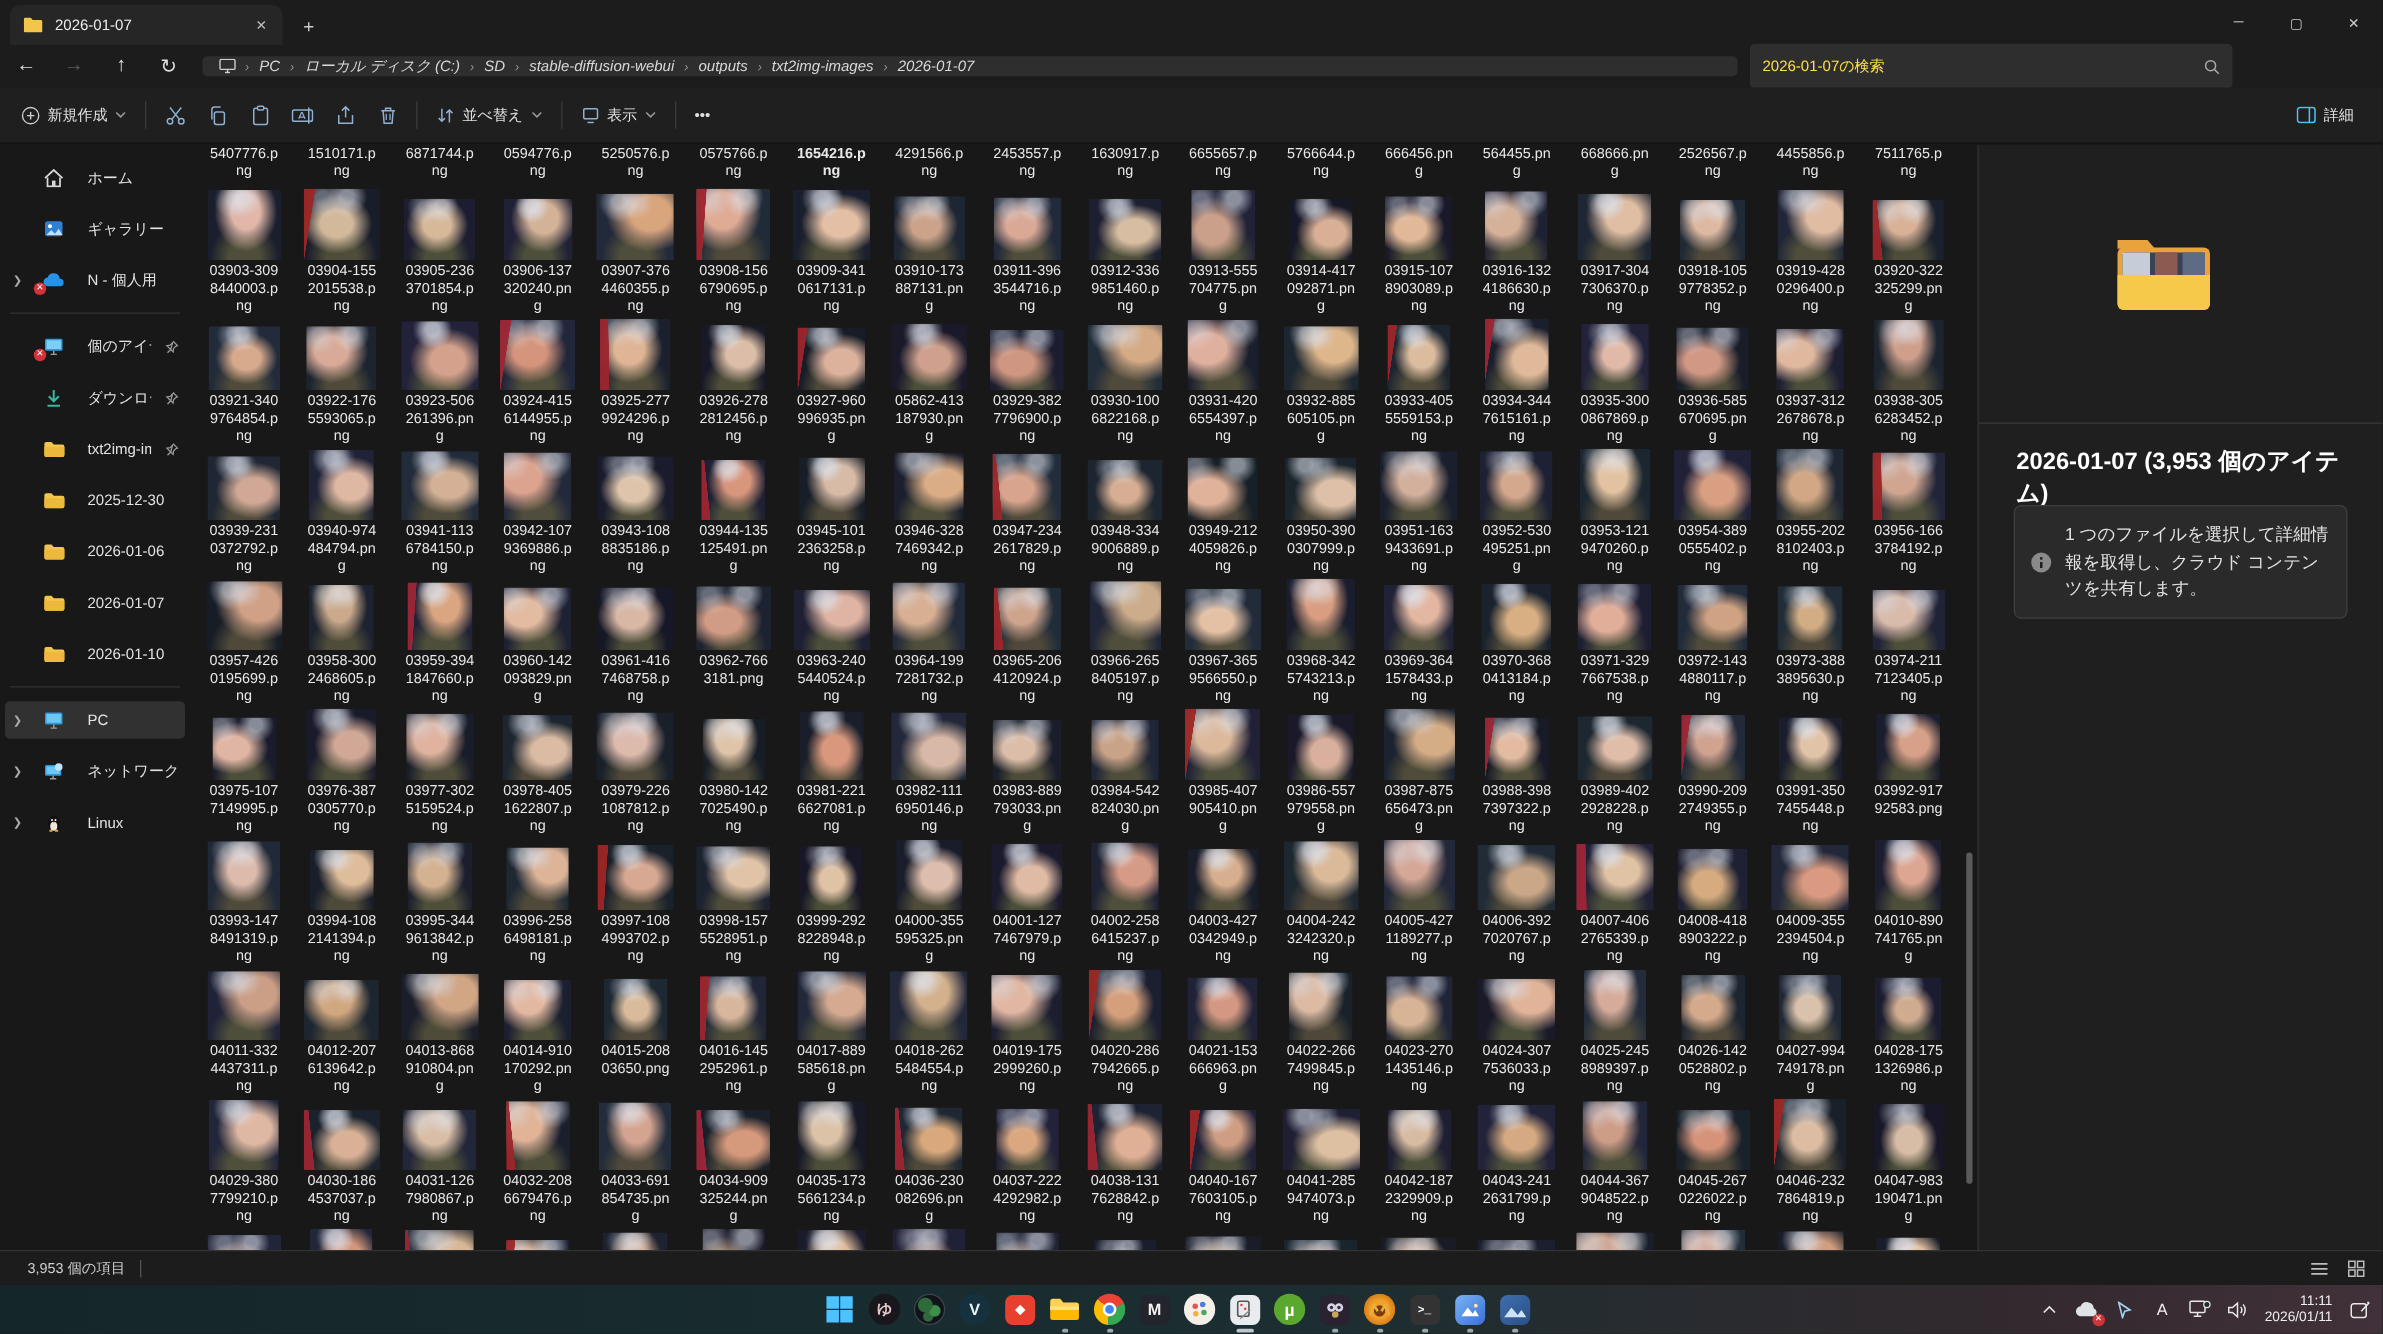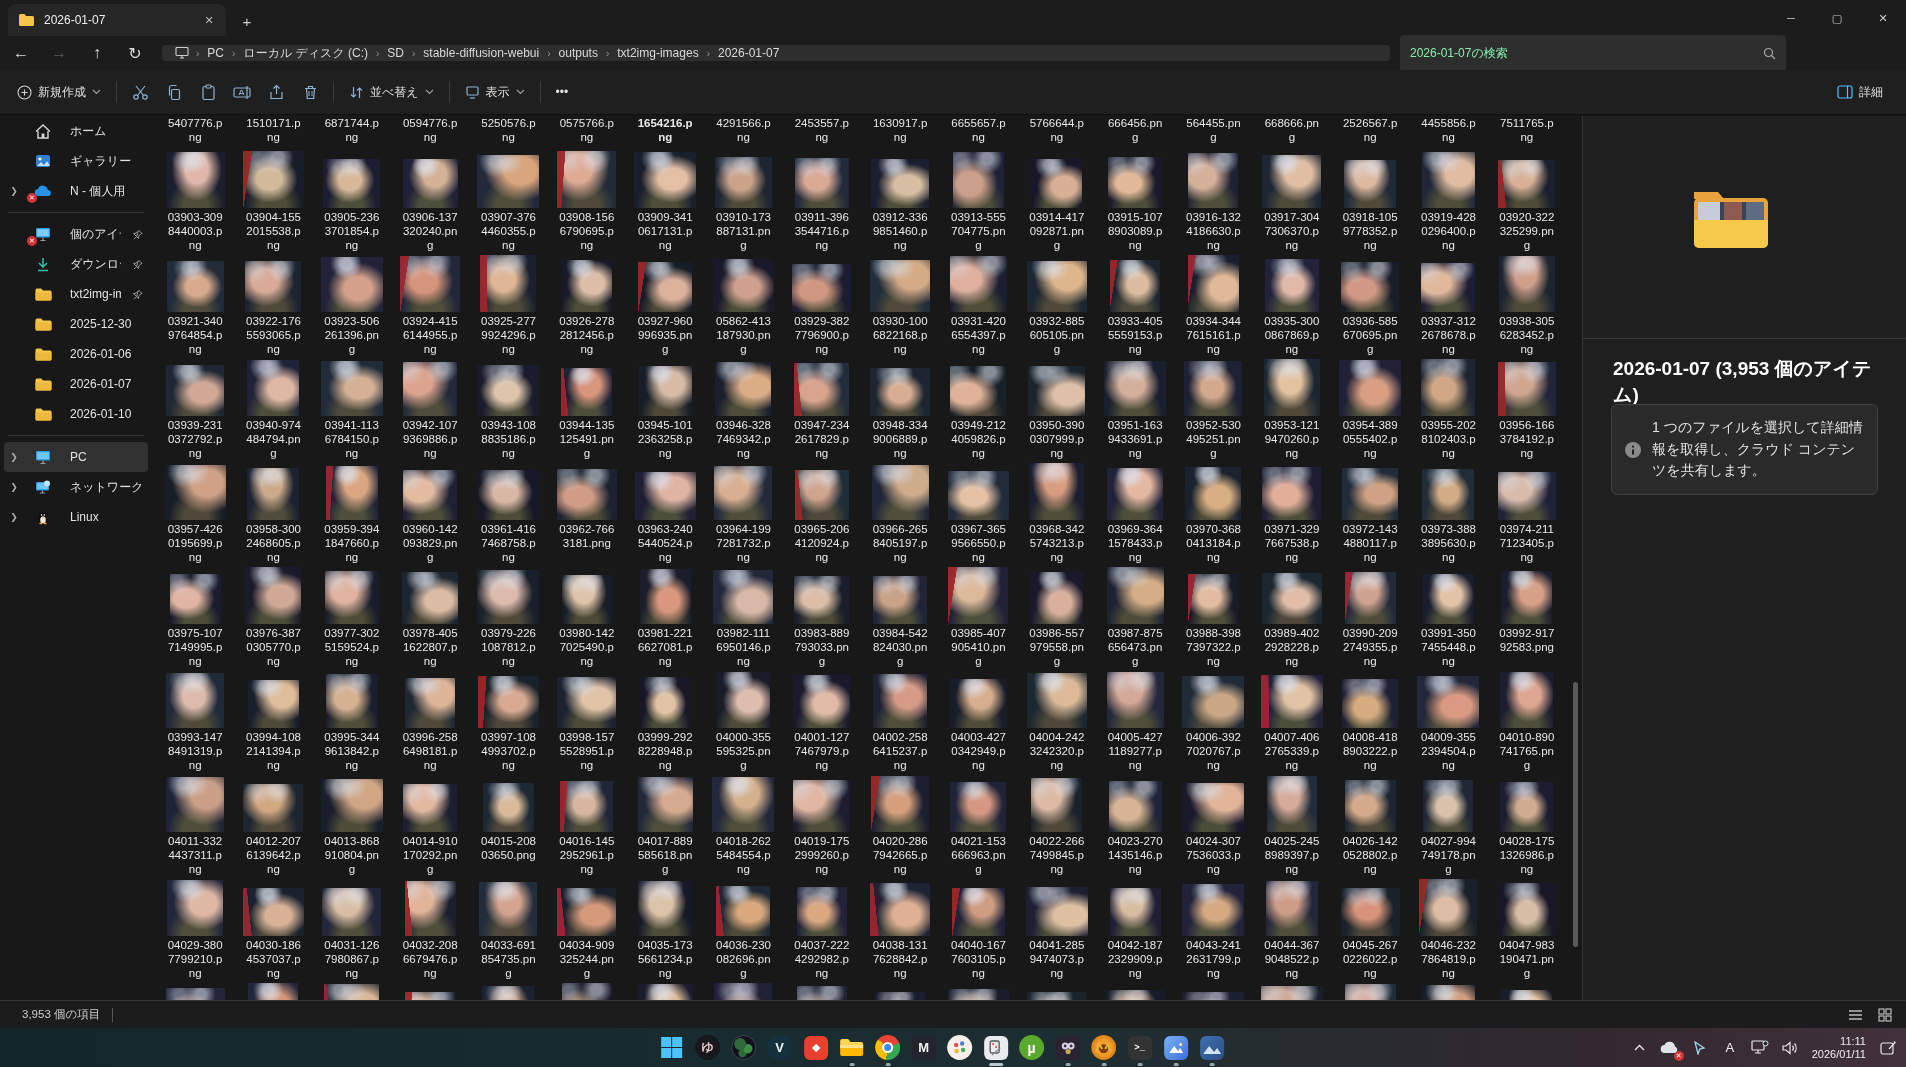--- a/index.html
+++ b/index.html
@@ -19,40 +19,40 @@
 #wincontrols { position:absolute; right:0; top:0; height:36px; display:flex; }
 #wincontrols .wc { width:46px; height:36px; display:flex; align-items:center; justify-content:center; color:#ccc; font-size:11px; }
 
 
 #addressbar { position:absolute; left:0; top:36px; width:1906px; height:34px; background:#1c1c1c;
   display:flex; align-items:center; }
 .navbtn { width:34px; height:28px; display:flex; align-items:center; justify-content:center;
   color:#ddd; font-size:16px; border-radius:4px; margin-left:4px; }
 .navbtn.disabled { color:#5c5c5c; }
 #crumbbar { height:16px; background:#2e2e2e; border-radius:4px; margin-left:10px; width:1228px;
-  display:flex; align-items:center; padding:0 10px; font-size:12px; color:#d8d8d8; }
+  display:flex; align-items:center; padding:0 10px; font-size:12px; color:#d8d8d8;font-style:italic; }
 .crumb { padding:0 4px; white-space:nowrap; }
 .crumb-sep { color:#9a9a9a; font-size:10px; padding:0 4px; }
 #searchbox { height:28px; background:#2e2e2e; border-radius:4px; margin-left:10px; width:386px;
-  display:flex; align-items:center; padding:18px 10px; font-size:12px; color:#86efac; }
+  display:flex; align-items:center; padding:18px 10px; font-size:12px; color:#fde047; }
 #searchbox .ph { flex:1; }
 
 
 #toolbar { position:absolute; left:0; top:70px; width:1906px; height:45px; background:#1f1f1f;
   border-bottom:1px solid #111; display:flex; align-items:center; }
 .tbtn { display:flex; align-items:center; gap:6px; padding:0 9px; height:32px; border-radius:4px;
   font-size:12px; color:#e0e0e0; }
 .tdiv { width:1px; height:22px; background:#3c3c3c; margin:0 6px; }
 .ticon { width:34px; height:32px; display:flex; align-items:center; justify-content:center; border-radius:4px; }
 #tb-right { margin-left:auto; margin-right:14px; }
 svg { display:block; }
 
 
 #sidebar { position:absolute; left:0; top:116px; width:152px; bottom:67px; background:#181818; overflow:hidden; }
-.side-item { display:flex; align-items:center; height:30px; margin:0 4px; padding:0 2px;
+.side-item { display:flex; align-items:center; height:30px; margin:11px 4px; padding:0 2px;
   border-radius:4px; font-size:12px; color:#e3e3e3; position:relative;gap:11px; }
 .side-item.selected { background:#313131; }
 .side-chev { width:16px; text-align:center; color:#aaa; font-size:9px; flex:0 0 16px; }
 .side-ico { width:20px; height:18px; flex:0 0 20px; display:flex; align-items:center; justify-content:center; position:relative; }
 .side-label { margin-left:6px; white-space:nowrap; overflow:hidden; flex:1; }
 .side-pin { flex:0 0 14px; color:#9a9a9a; }
 .side-div { height:1px; background:#333; margin:6px 8px; }
 .err-badge { position:absolute; left:-6px; bottom:-3px; width:10px; height:10px; background:#d13438;
   border-radius:50%; color:#fff; font-size:7px; line-height:10px; text-align:center; font-weight:bold; }
 

